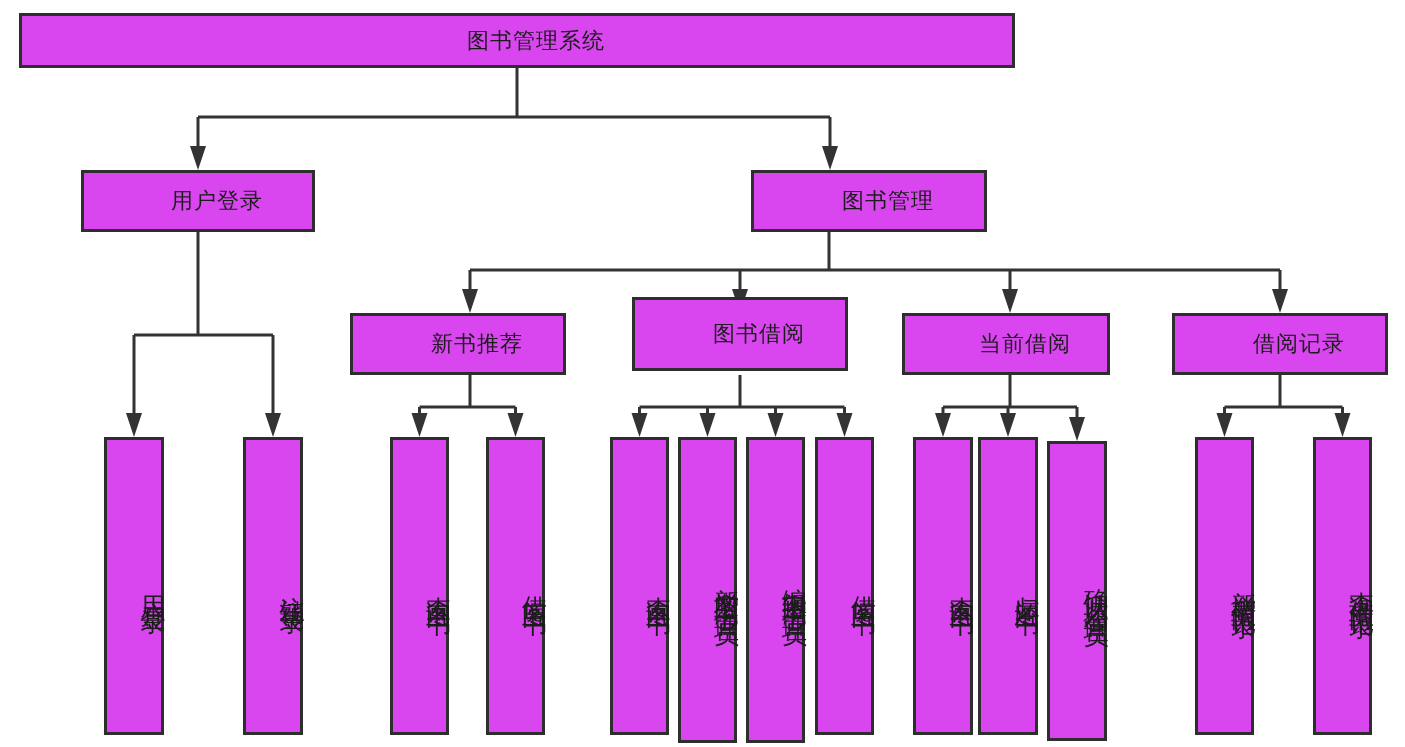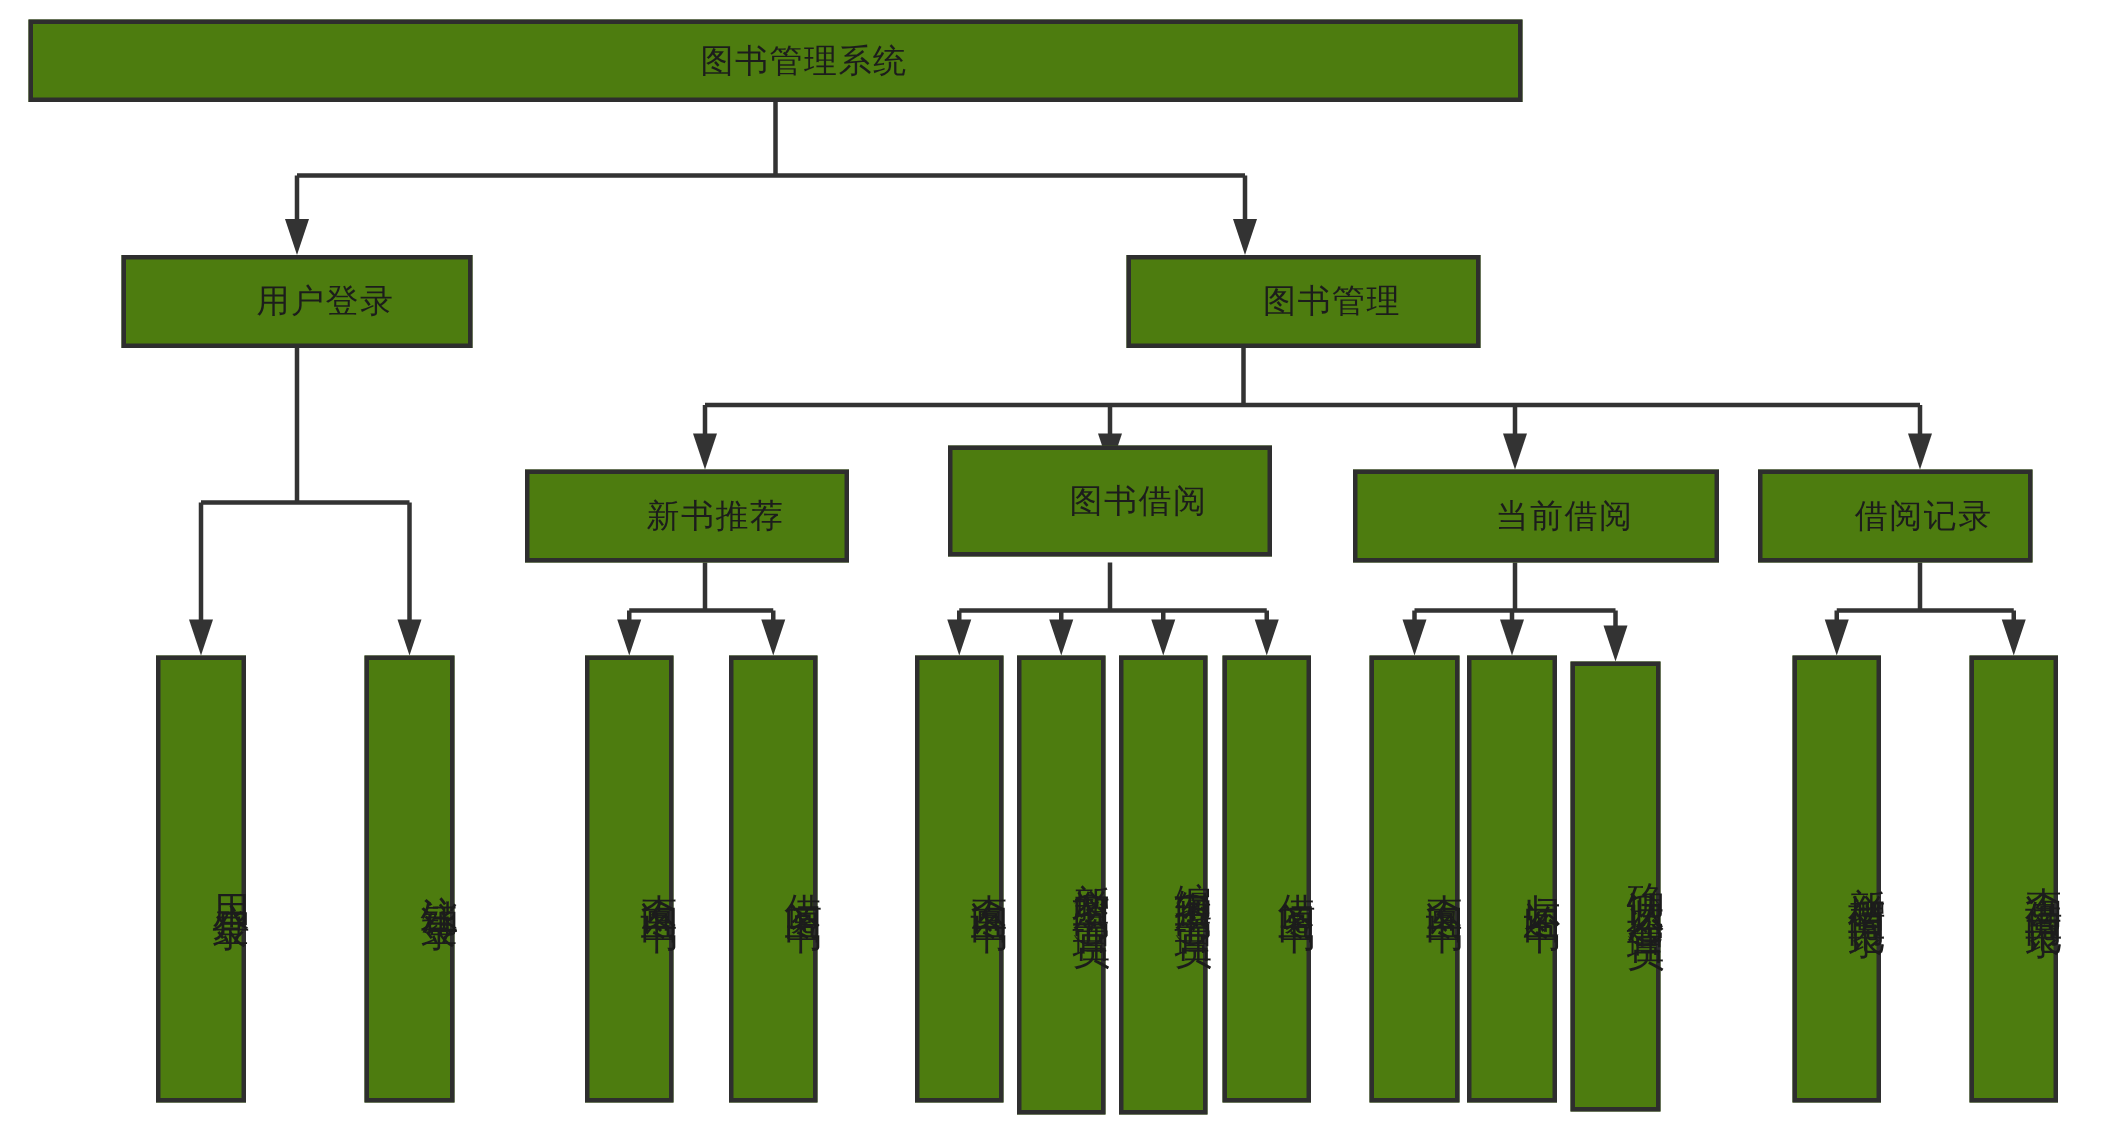--- a/index.html
+++ b/index.html
@@ -12,21 +12,21 @@
     font-family: "Liberation Sans", sans-serif;
   }
   .stage svg.connectors {
     position: absolute;
     left: 0; top: 0;
   }
   .hbox, .vbox {
     position: absolute;
     box-sizing: border-box;
     border: 3px solid #2e2e2e;
-    background: #4d7c0f;
+    background: #d946ef;
     display: flex;
     align-items: center;
     justify-content: center;
     padding-left: 38px;
   }
   .hlabel {
     font-size: 22px;
     color: #1c1c1c;
     letter-spacing: 1px;
     white-space: nowrap;
@@ -97,24 +97,24 @@
   <div class="hbox" style="left:711px;top:170px;width:236px;height:62px;margin-left:40px;">
     <span class="hlabel">图书管理</span>
   </div>
 
   <div class="hbox" style="left:350px;top:313px;width:216px;height:62px;">
     <span class="hlabel">新书推荐</span>
   </div>
   <div class="hbox" style="left:632px;top:297px;width:216px;height:74px;">
     <span class="hlabel">图书借阅</span>
   </div>
-  <div class="hbox" style="left:902px;top:313px;width:244px;height:62px;">
+  <div class="hbox" style="left:902px;top:313px;width:208px;height:62px;">
     <span class="hlabel">当前借阅</span>
   </div>
-  <div class="hbox" style="left:1172px;top:313px;width:183px;height:62px;">
+  <div class="hbox" style="left:1172px;top:313px;width:216px;height:62px;">
     <span class="hlabel">借阅记录</span>
   </div>
 
   <div class="vbox" style="left:104px;top:437px;width:60px;height:298px;">
     <span class="vlabel">用户登录</span>
   </div>
   <div class="vbox" style="left:243px;top:437px;width:60px;height:298px;">
     <span class="vlabel">注销登录</span>
   </div>
 

